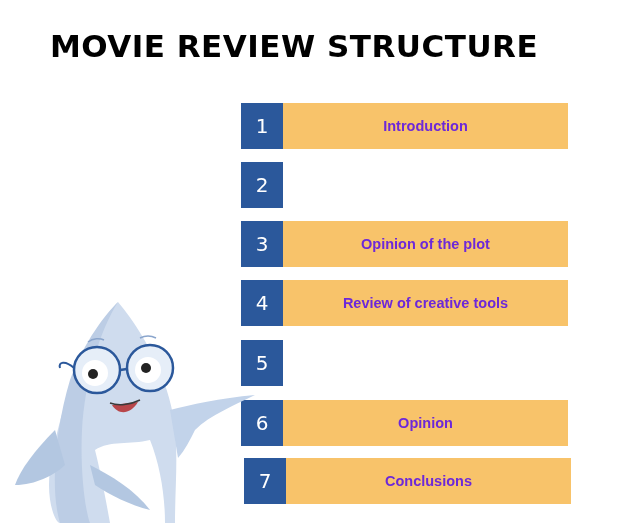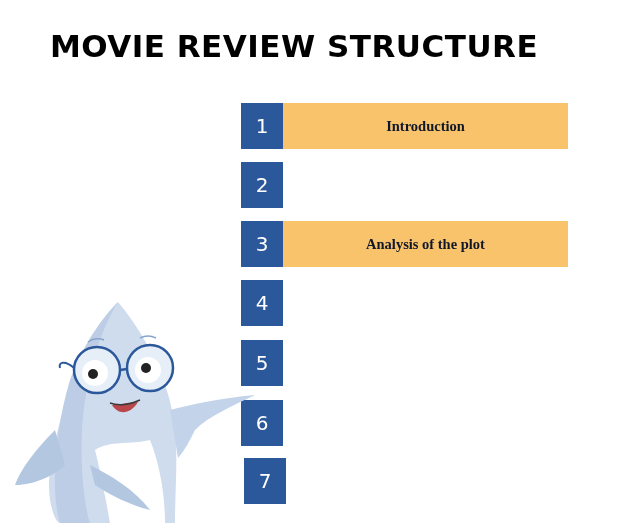--- a/index.html
+++ b/index.html
@@ -1,49 +1,52 @@
 <!DOCTYPE html>
 <html><head>
 <meta charset="utf-8">
 <style>
   html, body { margin:0; padding:0; }
   body { width:624px; height:523px; background:#ffffff; position:relative; overflow:hidden; font-family:"DejaVu Sans", sans-serif; }
   .title { position:absolute; left:0; top:28px; width:588px; text-align:center; font-family:"DejaVu Sans", sans-serif; font-weight:bold; font-size:31px; letter-spacing:0.5px; color:#000; }
   .row { position:absolute; height:46px; width:327px; display:flex; }
   .num { width:42px; height:100%; background:#2b589b; color:#fff; font-family:"DejaVu Sans", sans-serif; font-size:20px; display:flex; align-items:center; justify-content:center; }
-  .label { flex:1; height:100%; background:#f8c36a; color:#0f172a; font-family:Liberation Serif, serif; font-weight:bold; font-size:14.5px; display:flex; align-items:center; justify-content:center; box-sizing:border-box; }
+  .label { flex:1; height:100%; background:#f8c36a; color:#6d28d9; font-family:Liberation Sans, sans-serif; font-weight:bold; font-size:14.5px; display:flex; align-items:center; justify-content:center; box-sizing:border-box; }
   .mascot { position:absolute; left:0; top:290px; }
 </style>
 </head>
 <body>
 
 <div class="title">MOVIE REVIEW STRUCTURE</div>
 
 <div class="row" style="left:241px;top:103px;">
   <div class="num">1</div>
   <div class="label">Introduction</div>
 </div>
 <div class="row" style="left:241px;top:162px;">
   <div class="num">2</div>
 </div>
 <div class="row" style="left:241px;top:221px;">
   <div class="num">3</div>
-  <div class="label">Analysis of the plot</div>
+  <div class="label">Opinion of the plot</div>
 </div>
 <div class="row" style="left:241px;top:280px;">
   <div class="num">4</div>
+  <div class="label">Review of creative tools</div>
 </div>
 <div class="row" style="left:241px;top:340px;">
   <div class="num">5</div>
 </div>
 <div class="row" style="left:241px;top:400px;">
   <div class="num">6</div>
+  <div class="label">Opinion</div>
 </div>
 <div class="row" style="left:244px;top:458px;">
   <div class="num">7</div>
+  <div class="label">Conclusions</div>
 </div>
 
 <svg class="mascot" width="270" height="233" viewBox="0 0 270 233">
 
   <path d="M118 12 C 90 40, 60 110, 50 180 C 46 210, 55 233, 60 233 L 175 233 C 175 200, 178 170, 175 140 C 172 100, 150 50, 118 12 Z" fill="#cfdcee"></path>
   <path d="M118 12 C 100 40, 85 90, 82 140 C 80 180, 85 220, 90 233 L 60 233 C 50 200, 55 140, 70 90 C 85 50, 105 25, 118 12 Z" fill="#bccde5"></path>
 
   <path d="M55 140 C 35 160, 20 180, 15 195 C 35 195, 55 185, 65 175 Z" fill="#b3c7e1"></path>
 
   <path d="M170 120 C 190 115, 220 108, 255 105 C 235 115, 210 125, 195 140 C 190 150, 185 160, 178 168 Z" fill="#c2d3ea"></path>

